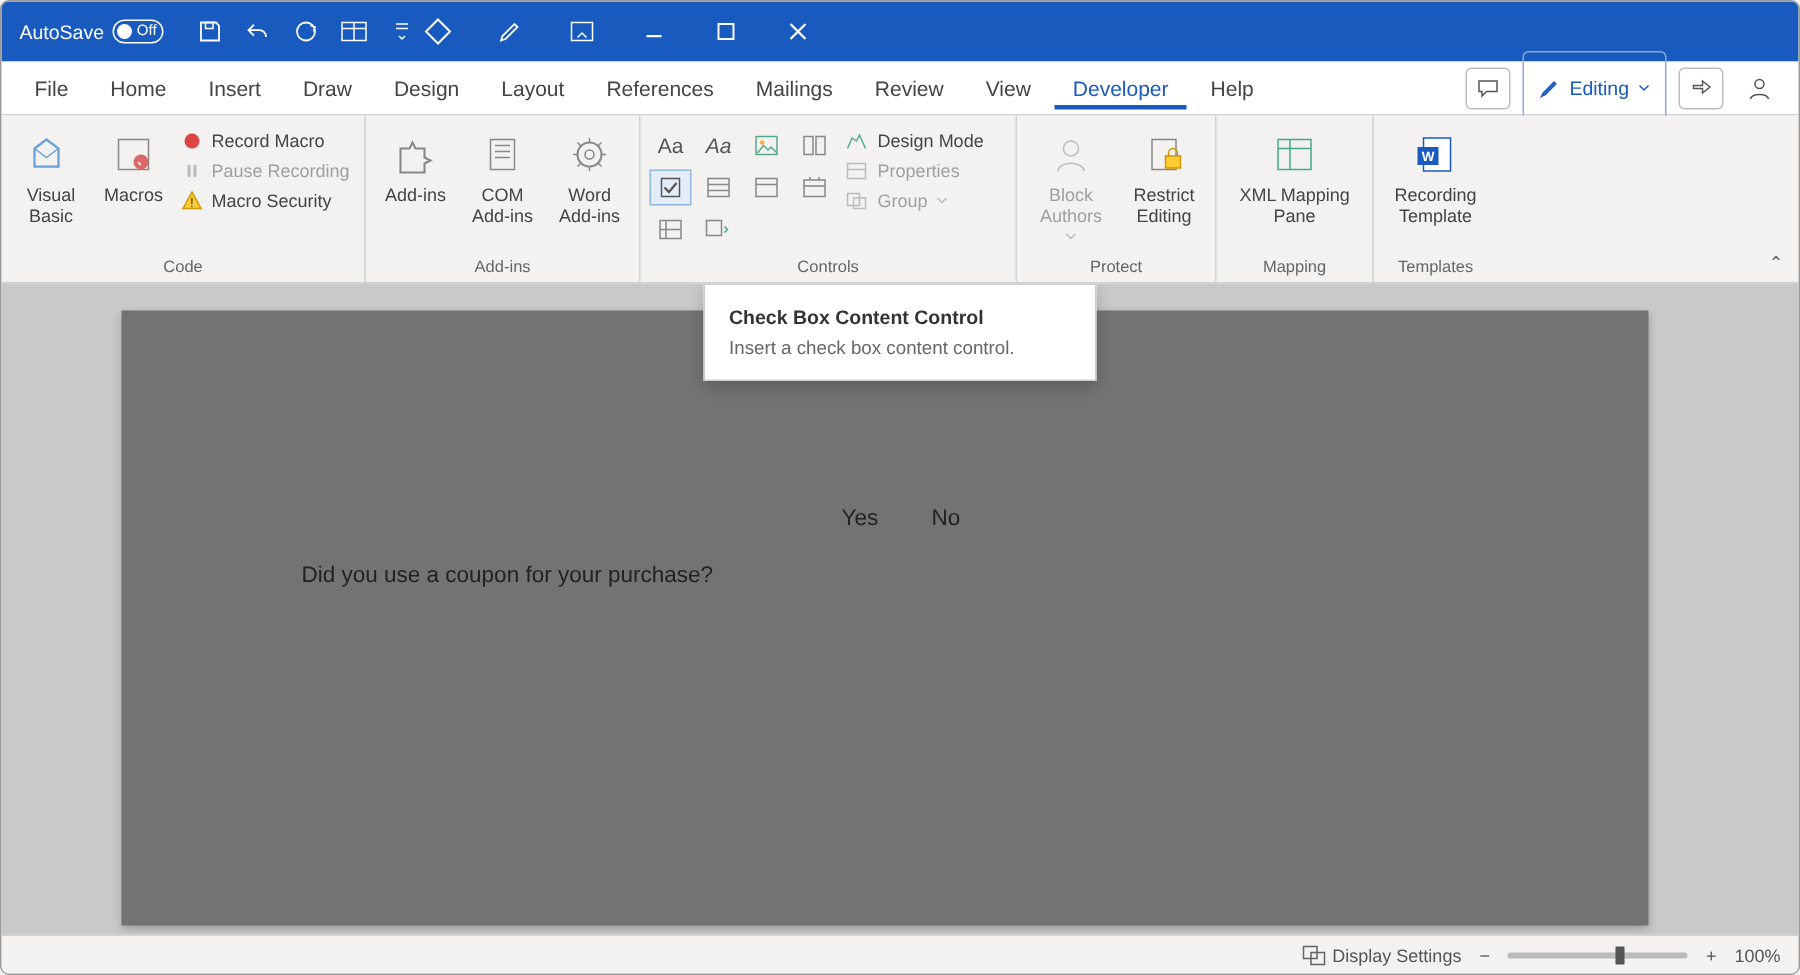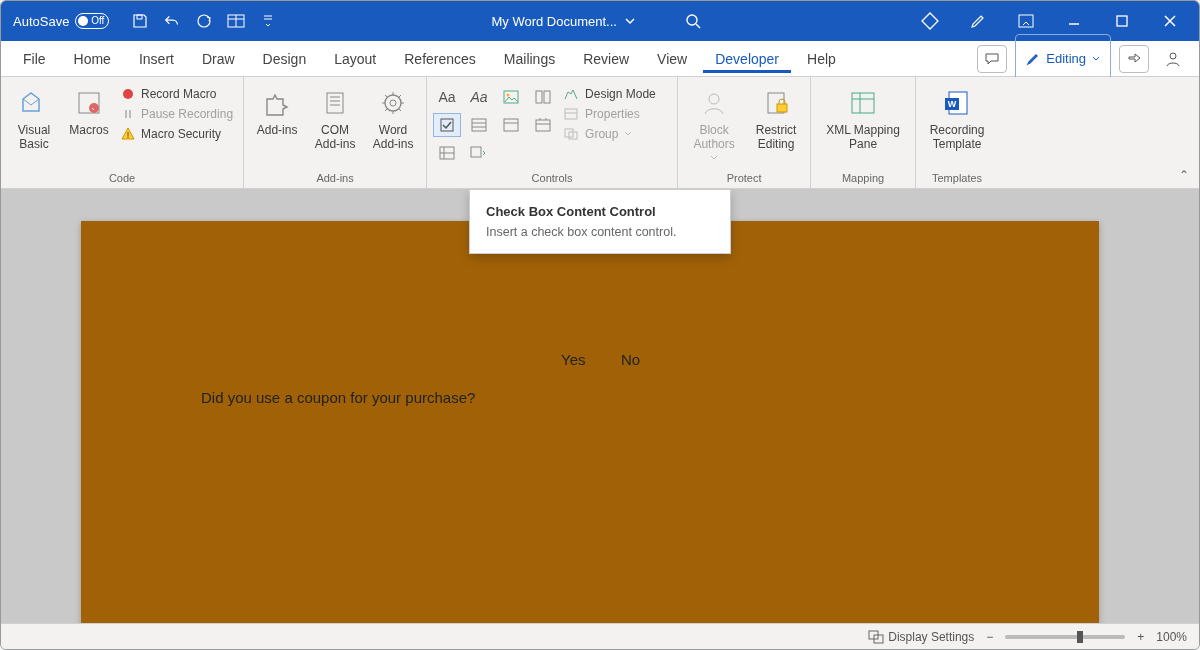--- a/index.html
+++ b/index.html
@@ -33,21 +33,21 @@
 .vitem { display:flex; align-items:center; gap:6px; font-size:12px; color:#444; padding:2px 4px;}
 .vitem.disabled { color:#a0a0a0;}
 .ctrl-grid { display:grid; grid-template-columns: repeat(4, 28px); grid-auto-rows:24px; gap:4px; padding-top:4px;}
 .ctrl-grid .cell { border:1px solid transparent; display:flex; align-items:center; justify-content:center; font-size:14px; color:#555;}
 .ctrl-grid .cell.highlight { border:1px solid #94b5e0; background:#e3edf9;}
 .controls-right { display:flex; flex-direction:column; gap:2px; padding-top:4px; width:110px;}
 .controls-right .row { display:flex; align-items:center; gap:6px; font-size:12px; color:#444; padding:2px;}
 .controls-right .row.disabled { color:#a0a0a0;}
 .collapse-caret { position:absolute; right:10px; bottom:6px; color:#666; font-size:12px;}
 .canvas { flex:1; background:#c9c9c9; position:relative; overflow:hidden;}
-.page { position:absolute; left:80px; top:32px; width:1018px; height:410px; background:#a16207; box-shadow:0 2px 6px rgba(0,0,0,.25);}
+.page { position:absolute; left:80px; top:18px; width:1018px; height:410px; background:#737373; box-shadow:0 2px 6px rgba(0,0,0,.25);}
 .doc-text { position:absolute; font-size:15px; color:#222;}
 .tooltip { position:absolute; left:468px; top:0px; width:262px; background:#ffffff; border:1px solid #ccc; box-shadow:0 4px 10px rgba(0,0,0,.2); padding:14px 16px; font-size:13px;}
 .tooltip .tt-title { font-weight:600; color:#333; margin-bottom:6px;}
 .tooltip .tt-body { color:#666; font-size:12.5px;}
 .arrow { position:absolute; left:426px; top:-68px; transform:rotate(-35deg); z-index:20;}
 .statusbar { height:26px; background:#f3f2f1; border-top:1px solid #d0d0d0; display:flex; align-items:center; justify-content:flex-end; padding:0 12px; font-size:12px; color:#555; gap:12px;}
 .zoom-slider { width:120px; height:4px; background:#bbb; position:relative; border-radius:2px;}
 .zoom-slider .thumb { position:absolute; top:-4px; width:6px; height:12px; background:#555; left:60%;}
 svg { display:block; }
 .search-wrap { margin-left:40px; }
@@ -84,34 +84,20 @@
           <svg width="18" height="14" viewBox="0 0 18 14">
             <rect x="1" y="1" width="16" height="12" fill="none" stroke="#fff"></rect>
             <path d="M1 5h16M9 1v12" stroke="#fff"></path>
           </svg>
         </span>
       <span class="ico">
           <svg width="10" height="14" viewBox="0 0 10 14">
             <path d="M1 2h8M1 5h8M3 10l2 2 2-2" stroke="#fff" fill="none"></path>
           </svg>
         </span>
-    </div>
-  </div>
-  <div class="center">
-    <div class="doc-title">
-      <span>My Word Document...</span>
-      <svg width="10" height="8">
-          <path d="M1 2l4 4 4-4" stroke="#fff" fill="none" stroke-width="1.5"></path>
-        </svg>
-    </div>
-    <div class="search-wrap">
-      <svg width="16" height="16">
-          <circle cx="7" cy="7" r="5" fill="none" stroke="#fff" stroke-width="1.4"></circle>
-          <path d="M11 11l4 4" stroke="#fff" stroke-width="1.4"></path>
-        </svg>
     </div>
   </div>
   <div class="right">
     <span class="wbtn">
         <svg width="18" height="18">
           <path d="M9 1l8 8-8 8-8-8z" fill="none" stroke="#fff" stroke-width="1.3"></path>
         </svg>
       </span>
     <span class="wbtn">
         <svg width="18" height="18">

